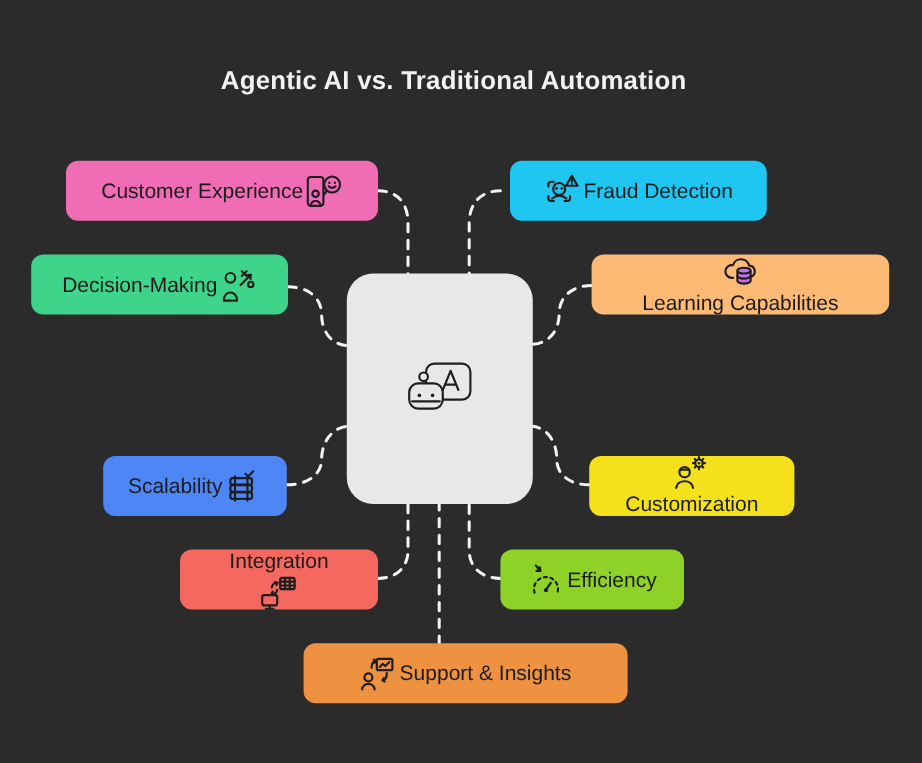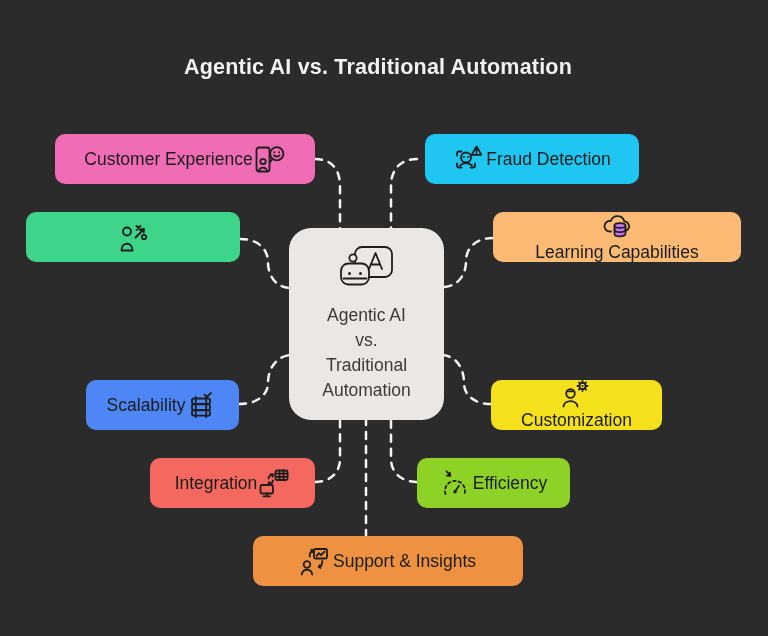--- a/index.html
+++ b/index.html
@@ -31,21 +31,21 @@
     margin-top:12px;text-align:center;font-size:17.5px;line-height:1.42;color:#3a3a3a;
   }
   .center-node .ctext span{display:block;}
   
   #n-customer-experience{left:55px;top:134px;width:260px;height:50px;}
   #n-fraud-detection{left:425px;top:134px;width:214px;height:50px;}
   #n-decision-making{left:26px;top:212px;width:214px;height:50px;}
   #n-learning-capabilities{left:493px;top:212px;width:248px;height:50px;}
   #n-scalability{left:86px;top:380px;width:153px;height:50px;text-align:right;}
   #n-customization{left:491px;top:380px;width:171px;height:50px;flex-direction:column;}
-  #n-integration{left:150px;top:458px;width:165px;height:50px;}
+  #n-integration{left:150px;top:458px;width:165px;height:50px;flex-direction:column;}
   #n-efficiency{left:417px;top:458px;width:153px;height:50px;}
   #n-support-insights{left:253px;top:536px;width:270px;height:50px;}
 </style>
 </head>
 <body style="background: rgb(43, 43, 43); --bg: #2b2b2b;">
 
 <div class="title">Agentic AI vs. Traditional Automation</div>
 
 <svg class="connectors" width="768" height="636">
   <g fill="none" stroke-width="2.5" stroke-linecap="round" stroke-dasharray="7 7" stroke="#f5f5f5">
@@ -64,26 +64,20 @@
 <div class="center-node" style="background: rgb(233, 232, 231); --bg: #e9e8e7;">
   <svg width="56" height="46" viewBox="0 0 56 46">
     <rect class="stroke" x="16" y="2" width="37" height="30" rx="7"></rect>
     <path class="stroke" d="M30 24 L36.5 8 L43 24 M32.2 19.5 H40.8"></path>
     <circle class="bgfill" cx="14" cy="13" r="3.6"></circle>
     <rect class="bgfill" x="2" y="18.5" width="28" height="21" rx="7.5"></rect>
     <circle class="filldot" cx="10.5" cy="28.5" r="1.5"></circle>
     <circle class="filldot" cx="21.5" cy="28.5" r="1.5"></circle>
     <path class="stroke" d="M4.5 33.5 H27.5"></path>
   </svg>
-  <div class="ctext">
-    <span>Agentic AI</span>
-    <span>vs.</span>
-    <span>Traditional</span>
-    <span>Automation</span>
-  </div>
 </div>
 
 <div class="node" id="n-customer-experience" style="background: rgb(240, 108, 180); --bg: #f06cb4;">
   <span>Customer Experience</span>
   <svg width="31" height="29" viewBox="0 0 31 29">
     <rect class="stroke" x="1.5" y="2.5" width="13" height="24" rx="2.5"></rect>
     <circle class="stroke" cx="8" cy="16.5" r="2.7"></circle>
     <path class="stroke" d="M3.8 26.5 C4.6 21.2 11.4 21.2 12.2 26.5"></path>
     <circle class="bgfill" cx="21.8" cy="8.8" r="6.6"></circle>
     <path class="stroke" d="M17.2 14 L15.2 17"></path>
@@ -103,20 +97,21 @@
     <circle class="filldot" cx="15.2" cy="12" r="1.1"></circle>
     <path class="stroke" d="M7 20.5 Q13 15.5 19 20.5"></path>
     <path class="bgfill" d="M23.5 1.5 L28.3 9.8 H18.7 Z"></path>
     <path class="stroke" d="M23.5 4.2 V6.5"></path>
     <circle class="filldot" cx="23.5" cy="8.2" r="0.9"></circle>
   </svg>
   <span>Fraud Detection</span>
 </div>
 
 <div class="node" id="n-decision-making" style="background: rgb(62, 212, 138); --bg: #3ed48a;">
+  <span>Decision-Making</span>
   <svg width="31" height="29" viewBox="0 0 31 29">
     <circle class="stroke" cx="9" cy="8.5" r="4"></circle>
     <path class="stroke" d="M3.5 27.5 C3.5 18.5 14.5 18.5 14.5 27.5 Z"></path>
     <path class="stroke" d="M18.5 3 L22.5 7 M22.5 3 L18.5 7"></path>
     <path class="stroke" d="M17.5 14.5 L26 6 M26 6 L22.4 6.3 M26 6 L25.7 9.6"></path>
     <circle class="stroke" cx="26" cy="14" r="2.2"></circle>
   </svg>
 </div>
 
 <div class="node" id="n-learning-capabilities" style="background: #fdba74; flex-direction: column; --bg: #c874f2;">

